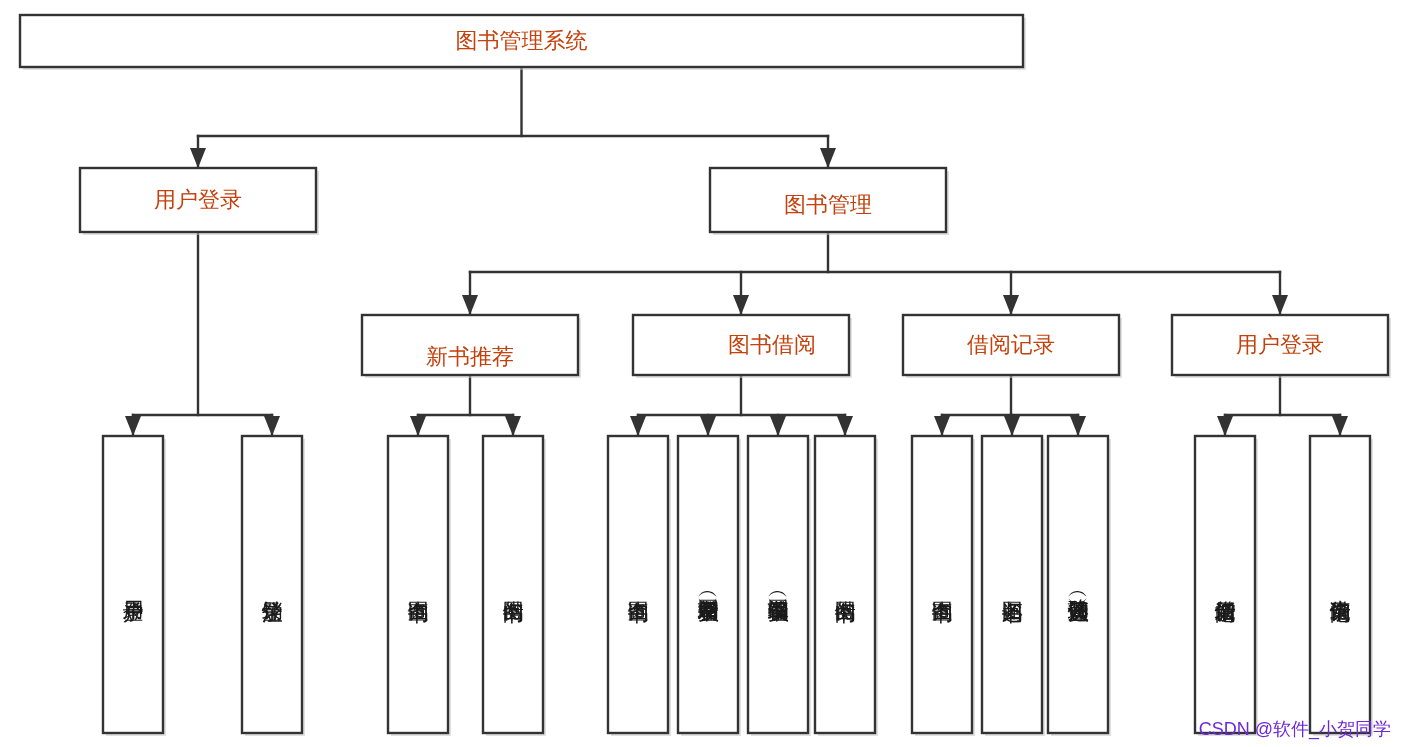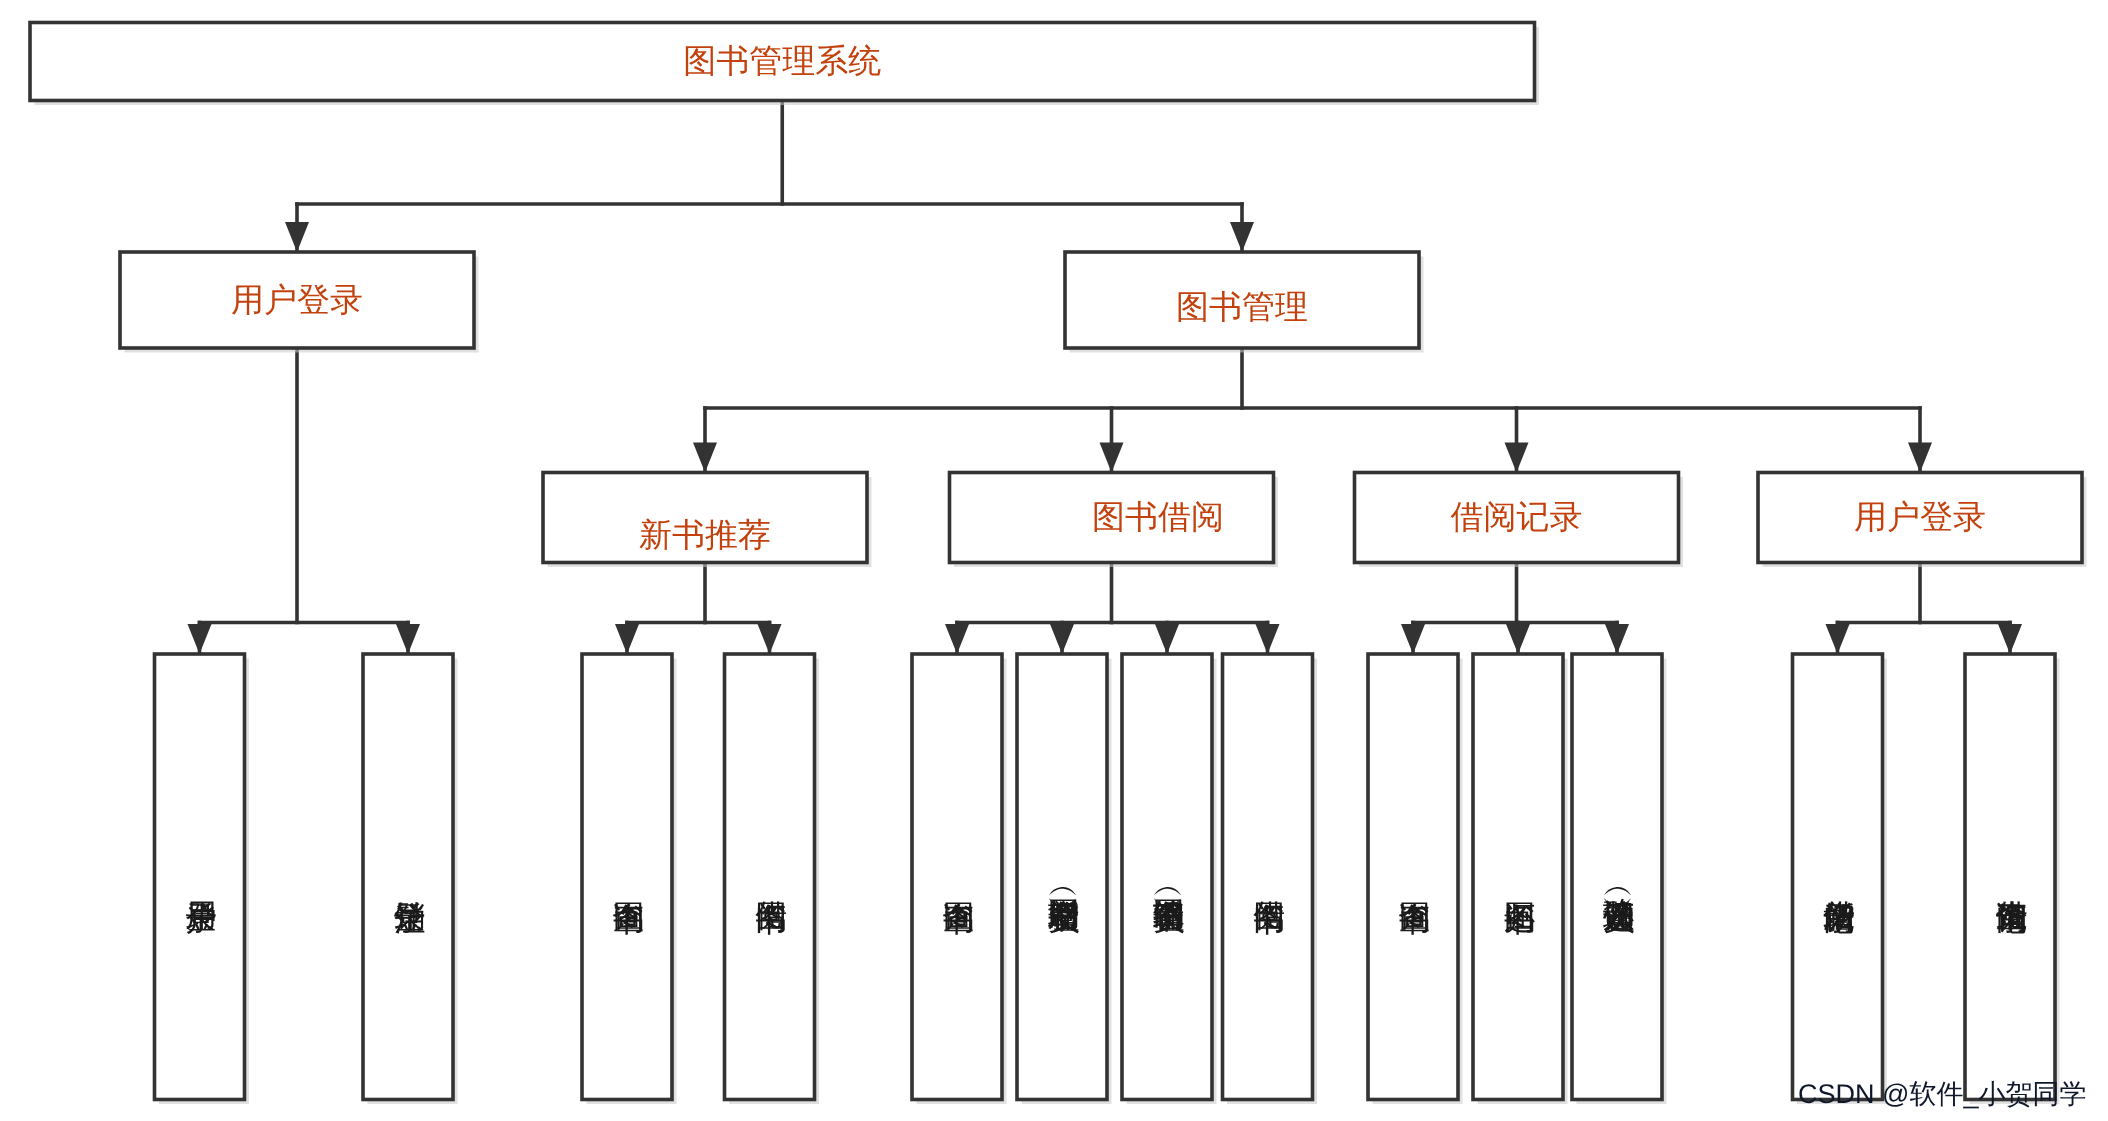--- a/index.html
+++ b/index.html
@@ -68,21 +68,21 @@
     color: #c2410c;
     pointer-events: none;
     box-sizing: border-box;
   }
   #watermark {
     position: absolute;
     right: 14px;
     bottom: 6px;
     font-family: "Liberation Sans", "DejaVu Sans", sans-serif;
     font-size: 18px;
-    color: #0f172a;
+    color: #6d28d9;
     white-space: nowrap;
     user-select: none;
   }
 </style>
 </head>
 <body>
 
 <div id="page">
 
   <svg id="diagram-svg" viewBox="0 0 1405 747">

